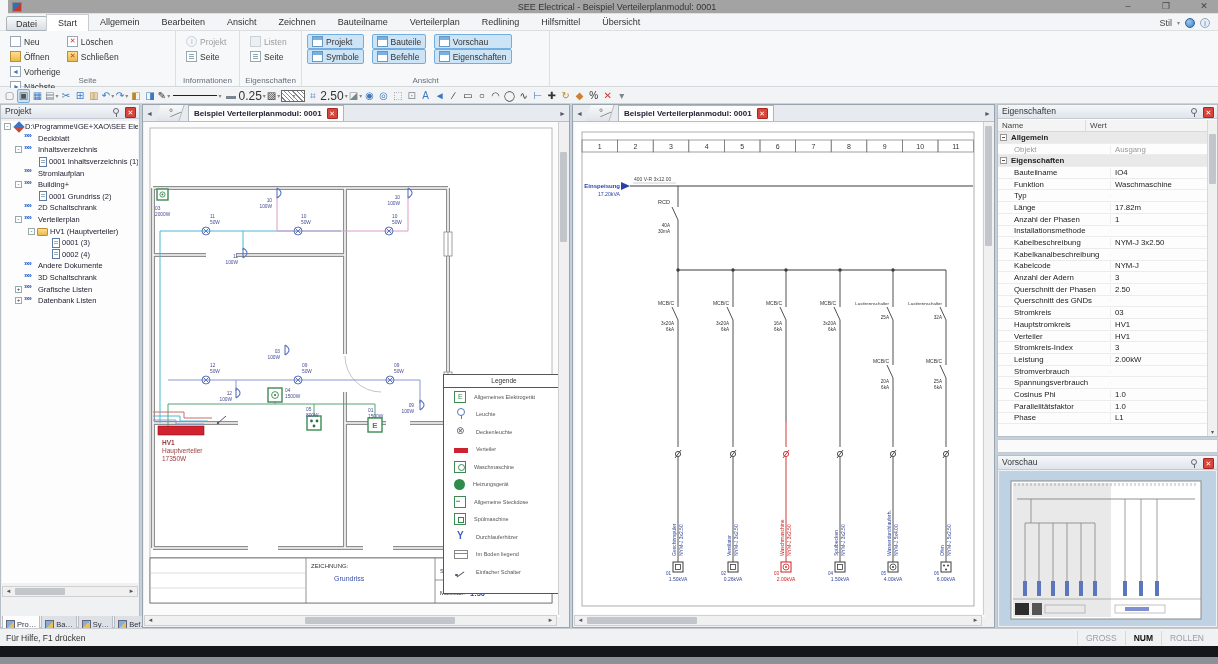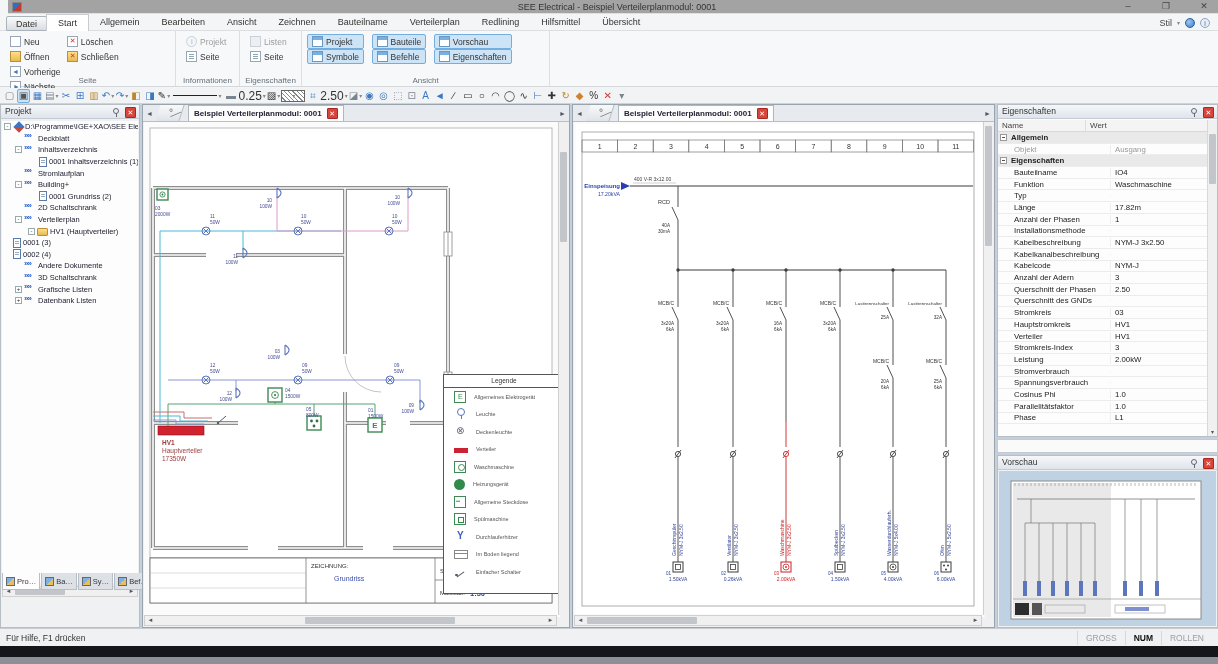--- a/index.html
+++ b/index.html
@@ -56,33 +56,33 @@
 .panel{background:#f0f1f2;border:1px solid #b8bec5}
 .phead{position:absolute;left:0;top:0;right:0;height:14px;background:linear-gradient(#f5f7f9,#dfe5ec);border-bottom:1px solid #c4cad1;font-size:8.5px;color:#333;line-height:13px;padding-left:4px}
 .pin{position:absolute;right:18px;top:2px;width:10px;height:10px}
 .pin::before{content:"";position:absolute;left:2px;top:1px;width:4px;height:4px;border:1.5px solid #667;border-radius:50%}
 .pin::after{content:"";position:absolute;left:4.5px;top:6px;width:1.5px;height:4px;background:#667}
 .redx{position:absolute;right:3px;top:2px;width:11px;height:11px;background:#d8453a;border:1px solid #a8271e;color:#fff;font-size:7px;text-align:center;line-height:10px;border-radius:1px}
 
 #panel-left{position:absolute;left:0;top:0;width:140px;height:524px}
 #tree{position:absolute;left:1px;top:16px;right:1px;height:462px;background:#fdfdfd;overflow:hidden}
 .trow{display:flex;align-items:center;height:11.6px;white-space:nowrap;overflow:hidden;font-size:7.5px;color:#223}
-.trow.l0{padding-left:2px}.trow.l1{padding-left:13px}.trow.l2{padding-left:26px}.trow.l3{}
+.trow.l0{padding-left:2px}.trow.l1{padding-left:13px}.trow.l2{padding-left:26px}.trow.l3{padding-left:39px}
 .texp{width:7px;height:7px;border:1px solid #9aa;background:#fff;font-size:6px;line-height:5px;text-align:center;color:#334;margin-right:2px;flex:0 0 auto}
 .texp:empty{visibility:hidden}
 .tico{width:12px;height:10px;margin-right:2px;flex:0 0 auto;position:relative}
 .tico.chev::before{content:"\00BB\00BB";color:#2a5fc4;font-size:8px;font-weight:bold;position:absolute;top:-2px;left:0;letter-spacing:-1px}
 .tico.page{width:8px;height:10px;background:#fff;border:1px solid #5a7ba8;margin-left:2px}
 .tico.page::after{content:"";position:absolute;left:1px;top:2px;right:1px;height:1px;background:#9ab;box-shadow:0 2px 0 #9ab}
 .tico.folder{width:11px;height:8px;margin-top:2px;background:linear-gradient(#ffdf8e,#eab94f);border:1px solid #bd8f34;border-radius:1px}
 .tico.db{width:8px;height:8px;margin:1px 2px 0 2px;background:linear-gradient(135deg,#3b74c4 50%,#c24a3b 50%);transform:rotate(45deg)}
 .hscroll{position:absolute;height:11px;background:#f0f0f0;border:1px solid #d0d0d0}
 .hthumb{position:absolute;top:1px;height:7px;background:#c2c6ca;border-radius:1px}
 .sarrow{position:absolute;top:0;width:11px;height:9px;font-size:6px;color:#556;text-align:center;line-height:9px}
-#ltabs{position:absolute;left:1px;top:468px;height:18px;display:flex}
+#ltabs{position:absolute;left:1px;top:511px;height:18px;display:flex}
 .ltab{display:flex;align-items:center;height:17px;padding:0 3px;font-size:7.5px;color:#334;border:1px solid #b8bec5;border-top:none;background:#dde1e5;margin-right:1px}
 .ltab.active{background:#fdfdfd}
 .lico{width:9px;height:9px;margin-right:2px;border:1px solid #667;background:linear-gradient(135deg,#7fb0e0 50%,#e8c05a 50%)}
 
 .docwin{position:absolute;top:0;height:524px;background:#eef0f2;border:1px solid #9aa4ae}
 #win1{left:142px;width:428px}
 #win2{left:572px;width:423px}
 .tabbar{position:absolute;left:0;top:0;right:0;height:17px;background:#e7eaee;border-bottom:1px solid #b8bec5;display:flex;align-items:center}
 .navarr{width:13px;text-align:center;font-size:7px;color:#556}
 .keytab{width:24px;height:16px;background:linear-gradient(#f8f9fa,#dfe3e8);border-right:1px solid #b8bec5;transform:skewX(-18deg);margin-left:2px;position:relative}

